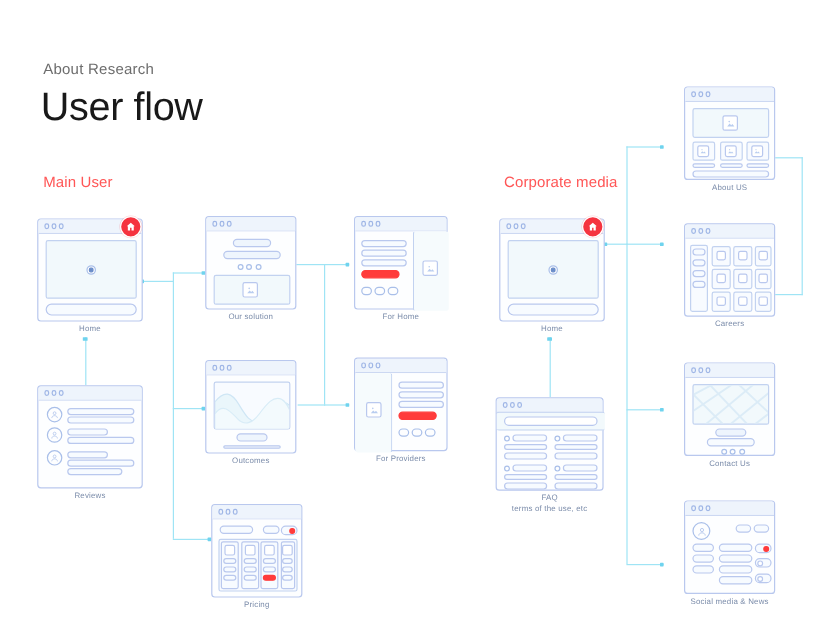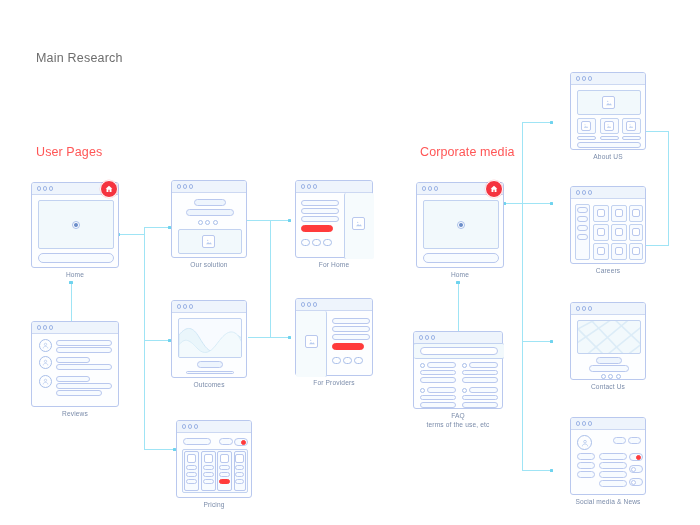--- a/index.html
+++ b/index.html
@@ -67,22 +67,23 @@
   .toggle.left em{left:1px;right:auto;}
 
   svg.wave{position:absolute;left:0;top:0;}
   svg.map{position:absolute;left:0;top:0;}
 </style>
 </head>
 <body>
 
 <div class="stage">
 
-  <div class="eyebrow">Main Research</div>
-  <div class="sect main">User Pages</div>
+  <div class="eyebrow">About Research</div>
+  <div class="title">User flow</div>
+  <div class="sect main">Main User</div>
   <div class="sect corp">Corporate media</div>
 
   <div class="wire v" style="left:71px;top:281px;height:40px;"></div>
   <div class="dot" style="left:69.4px;top:281px;"></div>
 
   <div class="wire h" style="left:119px;top:234px;width:26px;"></div>
   <div class="dot" style="left:117px;top:232.6px;"></div>
   <div class="wire v" style="left:144px;top:227px;height:222px;"></div>
   <div class="wire h" style="left:144px;top:227px;width:27px;"></div>
   <div class="dot" style="left:168px;top:225.6px;"></div>

